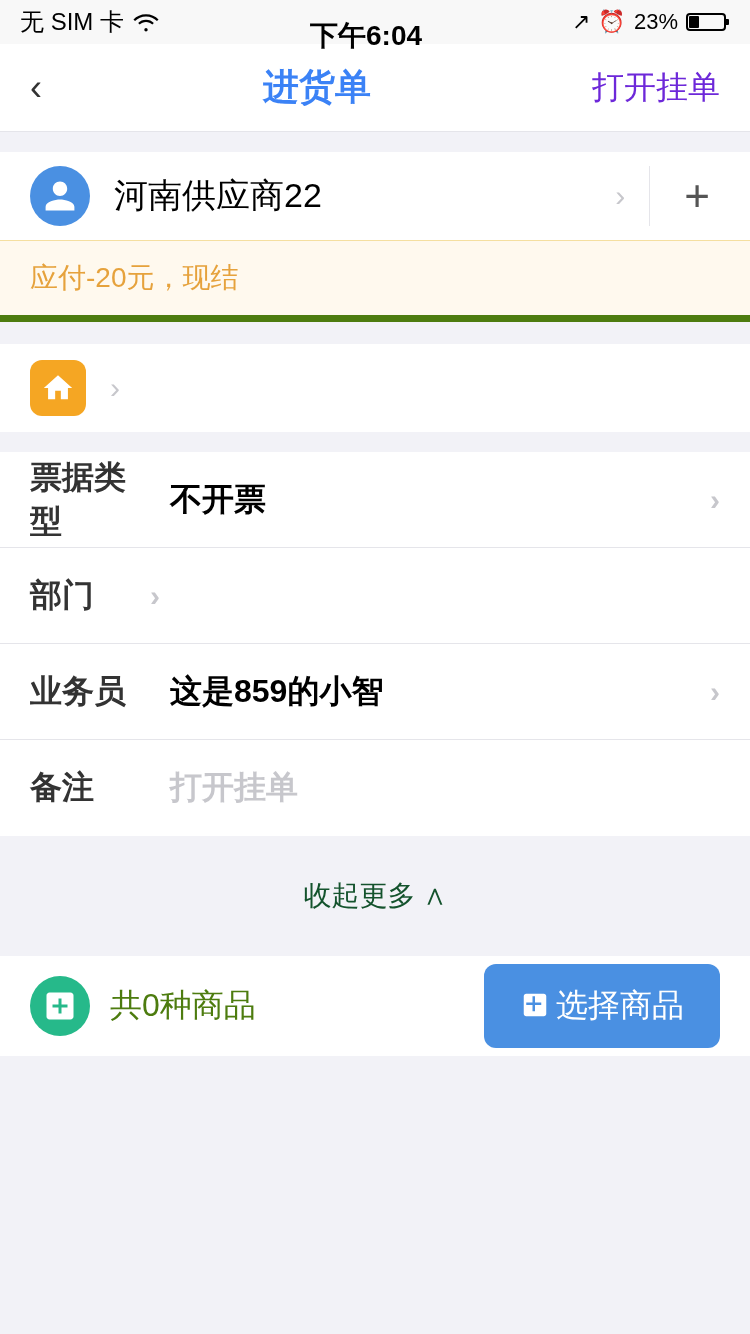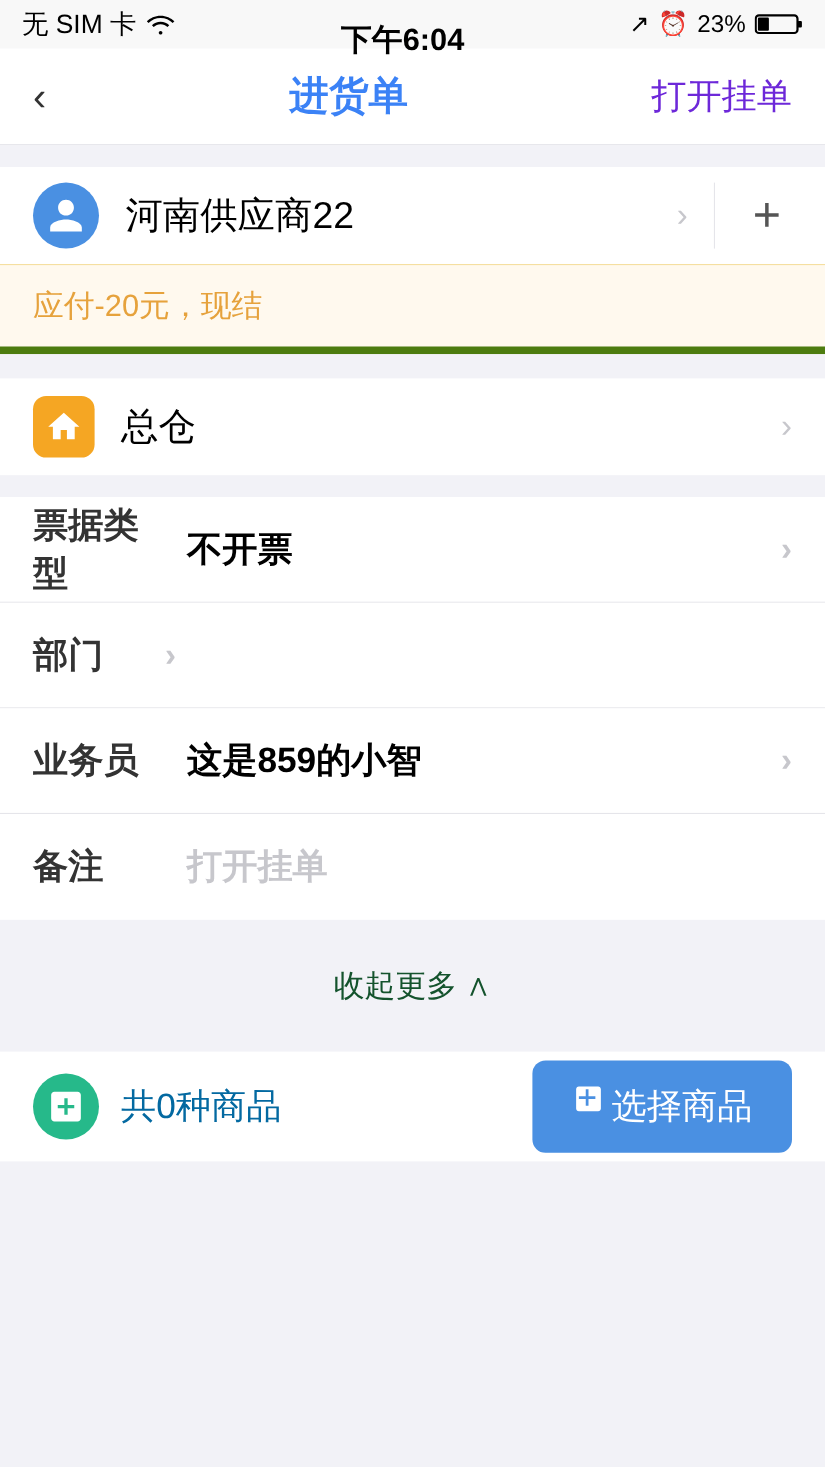--- a/index.html
+++ b/index.html
@@ -244,30 +244,30 @@
       flex-shrink: 0;
     }
     .product-icon svg {
       width: 36px;
       height: 36px;
       fill: #fff;
     }
     .product-count {
       flex: 1;
       font-size: 32px;
-      color: #0369a1;
+      color: #4d7c0f;
     }
     .select-btn {
       background: #4a90e2;
       color: #fff;
       border-radius: 12px;
       padding: 20px 36px;
       font-size: 32px;
       display: flex;
-      align-items: flex-start;
+      align-items: flex-end;
       gap: 6px;
       cursor: pointer;
     }
     .select-btn-icon svg {
       width: 30px;
       height: 30px;
       fill: #fff;
     }
 
     
@@ -328,21 +328,20 @@
 
 <div class="section-gap"></div>
 
 <div class="card-section">
   <div class="warehouse-row">
     <div class="warehouse-icon">
       <svg viewBox="0 0 24 24" xmlns="http://www.w3.org/2000/svg">
         <path d="M10 20v-6h4v6h5v-8h3L12 3 2 12h3v8z"></path>
       </svg>
     </div>
-    <span class="warehouse-name">总仓</span>
     <span class="chevron-right">›</span>
   </div>
 </div>
 
 <div class="form-section">
 
   <div class="form-row">
     <span class="form-label">票据类型</span>
     <span class="form-value">不开票</span>
     <span class="chevron-right">›</span>

